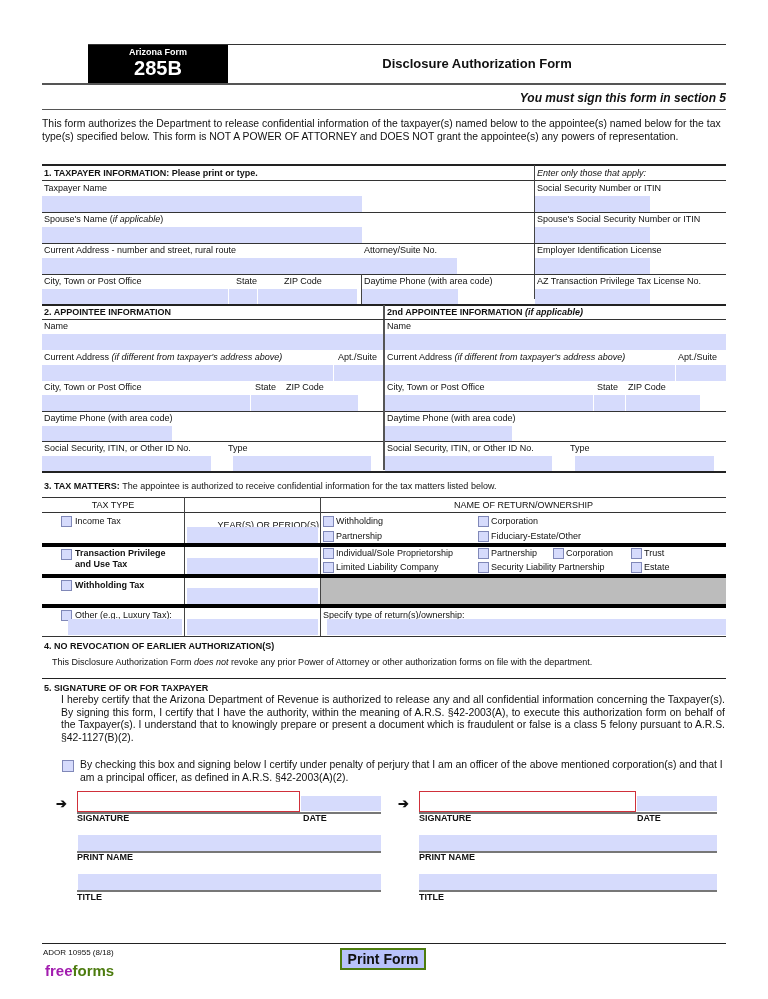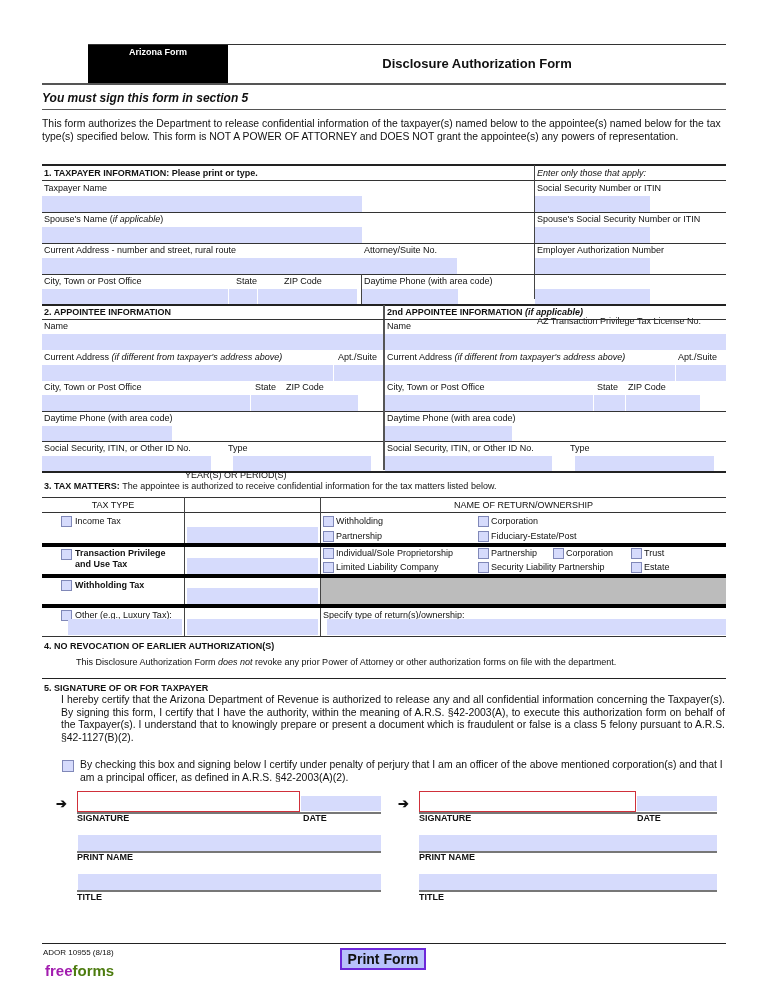--- a/index.html
+++ b/index.html
@@ -18,24 +18,25 @@
         box-sizing: border-box; cursor: pointer; }
   .cbl { position: absolute; font-size: 9px; white-space: nowrap; line-height: 11px; }
   .sig { position: absolute; background: #fff; border: 1px solid #d0303a; box-sizing: border-box; }
 </style>
 </head>
 <body>
 
 <div class="hr" style="left:88px;top:44px;width:638px;"></div>
 <div class="abs" style="left:88px;top:45px;width:140px;height:38px;background:#000;color:#fff;text-align:center;">
   <div style="font-size:9px;font-weight:bold;margin-top:2px;">Arizona Form</div>
+  <div style="font-size:20px;font-weight:bold;line-height:22px;">285B</div>
 </div>
 <div class="abs b" style="left:228px;top:56px;width:498px;text-align:center;font-size:13px;">Disclosure Authorization Form</div>
 <div class="hr2" style="left:42px;top:83px;width:684px;background:#555;"></div>
-<div class="abs b" style="left:42px;top:91px;width:684px;text-align:left;font-size:12px;font-style:italic;">You must sign this form in section 5</div>
+<div class="abs b" style="left:42px;top:91px;width:684px;text-align:right;font-size:12px;font-style:italic;">You must sign this form in section 5</div>
 <div class="hr" style="left:42px;top:109px;width:684px;background:#555;"></div>
 <div class="abs" style="left:42px;top:117px;width:686px;font-size:10.4px;line-height:13px;">This form authorizes the Department to release confidential information of the taxpayer(s) named below to the appointee(s) named below for the tax type(s) specified below.  This form is NOT A POWER OF ATTORNEY and DOES NOT grant the appointee(s) any powers of representation.</div>
 
 <div class="hr2" style="left:42px;top:164px;width:684px;"></div>
 <div class="lbl b" style="left:44px;top:168px;">1.  TAXPAYER INFORMATION:  Please print or type.</div>
 <div class="lbl" style="left:537px;top:168px;font-style:italic;">Enter only those that apply:</div>
 <div class="hr" style="left:42px;top:180px;width:684px;"></div>
 <div class="vr" style="left:534px;top:165px;height:134px;"></div>
 
 <div class="lbl" style="left:44px;top:183px;">Taxpayer Name</div>
@@ -49,34 +50,34 @@
 </div>
 <input class="fld" style="left: 42px; top: 227px; width: 320px; height: 16px;">
 <div class="lbl" style="left:537px;top:214px;">Spouse's Social Security Number or ITIN</div>
 <input class="fld" style="left: 535px; top: 227px; width: 115px; height: 16px;">
 <div class="hr" style="left:42px;top:243px;width:684px;"></div>
 
 <div class="lbl" style="left:44px;top:245px;">Current Address - number and street, rural route</div>
 <input class="fld" style="left: 42px; top: 258px; width: 320px; height: 16px;">
 <div class="lbl" style="left:364px;top:245px;">Attorney/Suite No.</div>
 <input class="fld" style="left: 362px; top: 258px; width: 95px; height: 16px;">
-<div class="lbl" style="left:537px;top:245px;">Employer Authorization Number</div>
+<div class="lbl" style="left:537px;top:245px;">Employer Identification License</div>
 <input class="fld" style="left: 535px; top: 258px; width: 115px; height: 16px;">
 <div class="hr" style="left:42px;top:274px;width:684px;"></div>
 
 <div class="lbl" style="left:44px;top:276px;">City, Town or Post Office</div>
 <input class="fld" style="left: 42px; top: 289px; width: 186px; height: 16px;">
 <div class="lbl" style="left:236px;top:276px;">State</div>
 <input class="fld" style="left: 229px; top: 289px; width: 28px; height: 16px;">
 <div class="lbl" style="left:284px;top:276px;">ZIP Code</div>
 <input class="fld" style="left: 258px; top: 289px; width: 99px; height: 16px;">
 <div class="vr" style="left:361px;top:274px;height:30px;"></div>
 <div class="lbl" style="left:364px;top:276px;">Daytime Phone (with area code)</div>
 <input class="fld" style="left: 362px; top: 289px; width: 96px; height: 16px;">
-<div class="lbl" style="left:537px;top:276px;margin-top:40px;">AZ Transaction Privilege Tax License No.</div>
+<div class="lbl" style="left:537px;top:276px;">AZ Transaction Privilege Tax License No.</div>
 <input class="fld" style="left: 535px; top: 289px; width: 115px; height: 16px;">
 
 <div class="hr2" style="left:42px;top:304px;width:684px;"></div>
 <div class="vr" style="left:383px;top:305px;height:165px;width:2px;background:#555;"></div>
 <div class="lbl b" style="left:44px;top:307px;">2.  APPOINTEE INFORMATION</div>
 <div class="lbl b" style="left:387px;top:307px;">
   <span>2nd APPOINTEE INFORMATION </span><i>(if applicable)</i>
 </div>
 <div class="hr" style="left:42px;top:319px;width:684px;"></div>
 
@@ -124,37 +125,37 @@
 <div class="lbl" style="left:570px;top:443px;">Type</div>
 <input class="fld" style="left: 385px; top: 456px; width: 167px; height: 15px;">
 <input class="fld" style="left: 575px; top: 456px; width: 139px; height: 15px;">
 <div class="hr2" style="left:42px;top:471px;width:684px;"></div>
 
 <div class="lbl" style="left:44px;top:481px;">
   <b>3.  TAX MATTERS:</b>&nbsp;<span>The appointee is authorized to receive confidential information for the tax matters listed below.</span>
 </div>
 <div class="hr" style="left:42px;top:497px;width:684px;"></div>
 <div class="lbl" style="left:42px;top:500px;width:142px;text-align:center;">TAX TYPE</div>
-<div class="lbl" style="left:185px;top:470px;width:134px;text-align:left;">YEAR(S) OR PERIOD(S)</div>
+<div class="lbl" style="left:185px;top:520px;width:134px;text-align:right;">YEAR(S) OR PERIOD(S)</div>
 <div class="lbl" style="left:321px;top:500px;width:405px;text-align:center;">NAME OF RETURN/OWNERSHIP</div>
 <div class="hr" style="left:42px;top:512px;width:684px;"></div>
 <div class="vr" style="left:184px;top:497px;height:140px;"></div>
 <div class="vr" style="left:320px;top:497px;height:140px;"></div>
 
 <div class="cb" style="left:61px;top:516px;"></div>
 <div class="cbl" style="left:75px;top:516px;">Income Tax</div>
 <input class="fld" style="left: 187px; top: 527px; width: 131px; height: 16px;">
 <div class="cb" style="left:323px;top:516px;"></div>
 <div class="cbl" style="left:336px;top:516px;">Withholding</div>
 <div class="cb" style="left:478px;top:516px;"></div>
 <div class="cbl" style="left:491px;top:516px;">Corporation</div>
 <div class="cb" style="left:323px;top:531px;"></div>
 <div class="cbl" style="left:336px;top:531px;">Partnership</div>
 <div class="cb" style="left:478px;top:531px;"></div>
-<div class="cbl" style="left:491px;top:531px;">Fiduciary-Estate/Post</div>
+<div class="cbl" style="left:491px;top:531px;">Fiduciary-Estate/Other</div>
 <div class="hr4" style="left:42px;top:543px;width:684px;"></div>
 
 <div class="cb" style="left:61px;top:549px;"></div>
 <div class="cbl b" style="left:75px;top:548px;">
   <div>Transaction Privilege</div>
   <div>and Use Tax</div>
 </div>
 <input class="fld" style="left: 187px; top: 558px; width: 131px; height: 16px;">
 <div class="cb" style="left:323px;top:548px;"></div>
 <div class="cbl" style="left:336px;top:548px;">Individual/Sole Proprietorship</div>
@@ -180,21 +181,21 @@
 
 <div class="cb" style="left:61px;top:610px;"></div>
 <div class="cbl" style="left:75px;top:610px;">Other (e.g., Luxury Tax):</div>
 <input class="fld" style="left: 68px; top: 619px; width: 114px; height: 16px;">
 <input class="fld" style="left: 187px; top: 619px; width: 131px; height: 16px;">
 <div class="cbl" style="left:323px;top:610px;">Specify type of return(s)/ownership:</div>
 <input class="fld" style="left: 327px; top: 619px; width: 399px; height: 16px;">
 <div class="hr" style="left:42px;top:636px;width:684px;"></div>
 
 <div class="lbl b" style="left:44px;top:641px;">4.  NO REVOCATION OF EARLIER AUTHORIZATION(S)</div>
-<div class="lbl" style="left:76px;top:657px;">
+<div class="lbl" style="left:52px;top:657px;">
   <span>This Disclosure Authorization Form </span><i>does not</i><span> revoke any prior Power of Attorney or other authorization forms on file with the department.</span>
 </div>
 <div class="hr" style="left:42px;top:678px;width:684px;background:#222;"></div>
 
 <div class="lbl b" style="left:44px;top:683px;">5.  SIGNATURE OF OR FOR TAXPAYER</div>
 <div class="abs" style="left:61px;top:694px;width:664px;font-size:10.4px;line-height:12.5px;text-align:justify;">I hereby certify that the Arizona Department of Revenue is authorized to release any and all confidential information concerning the Taxpayer(s).  By signing this form, I certify that I have the authority, within the meaning of A.R.S. §42-2003(A), to execute this authorization form on behalf of the Taxpayer(s).  I understand that to knowingly prepare or present a document which is fraudulent or false is a class 5 felony pursuant to A.R.S. §42-1127(B)(2).</div>
 <div class="cb" style="left:62px;top:760px;width:12px;height:12px;"></div>
 <div class="abs" style="left:80px;top:759px;width:645px;font-size:10.4px;line-height:12.5px;">By checking this box and signing below I certify under penalty of perjury that I am an officer of the above mentioned corporation(s) and that I am a principal officer, as defined in A.R.S. §42-2003(A)(2).</div>
 
 <div class="abs b" style="left:56px;top:796px;font-size:13px;">➔</div>
@@ -221,13 +222,13 @@
 <div class="lbl b" style="left:419px;top:852px;">PRINT NAME</div>
 <input class="fld" style="left: 419px; top: 874px; width: 298px; height: 16px;">
 <div class="hr" style="left:419px;top:890px;width:298px;background:#777;height:2px;"></div>
 <div class="lbl b" style="left:419px;top:892px;">TITLE</div>
 
 <div class="hr" style="left:42px;top:943px;width:684px;background:#222;"></div>
 <div class="lbl" style="left:43px;top:947px;font-size:8px;">ADOR 10955 (8/18)</div>
 <div class="abs" style="left:45px;top:962px;font-size:15px;font-weight:bold;">
   <span style="color:#a21caf;">free</span><span style="color:#4d7c0f;">forms</span>
 </div>
-<div class="abs b" style="left:340px;top:948px;width:86px;height:22px;background:#b8c2fb;border:2px solid #6d28d9;box-sizing:border-box;text-align:center;font-size:14px;line-height:18px;color:#111;cursor:pointer;">Print Form</div>
+<div class="abs b" style="left:340px;top:948px;width:86px;height:22px;background:#b8c2fb;border:2px solid #4d7c0f;box-sizing:border-box;text-align:center;font-size:14px;line-height:18px;color:#111;cursor:pointer;">Print Form</div>
 
 </body></html>

